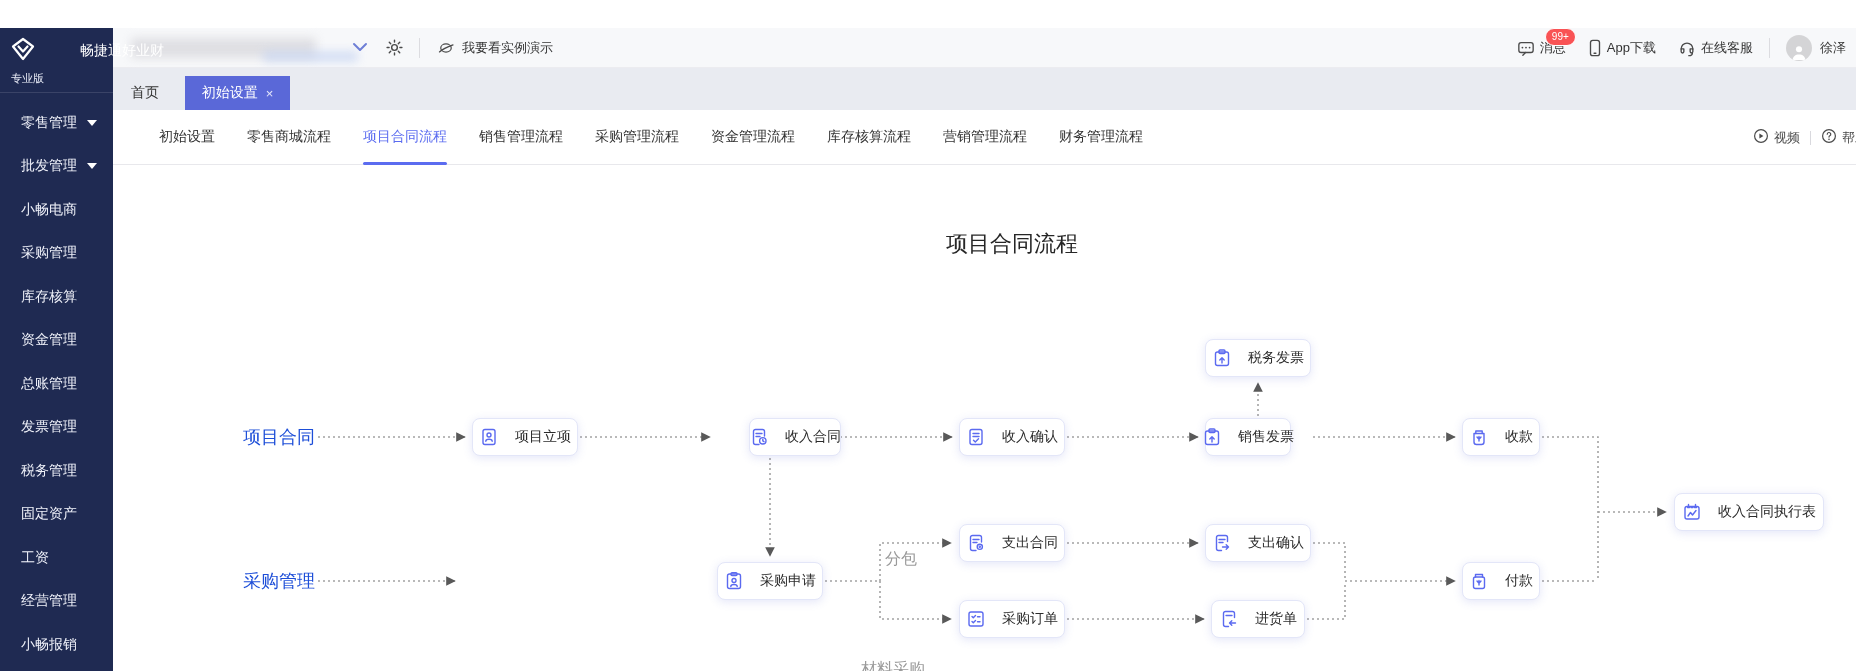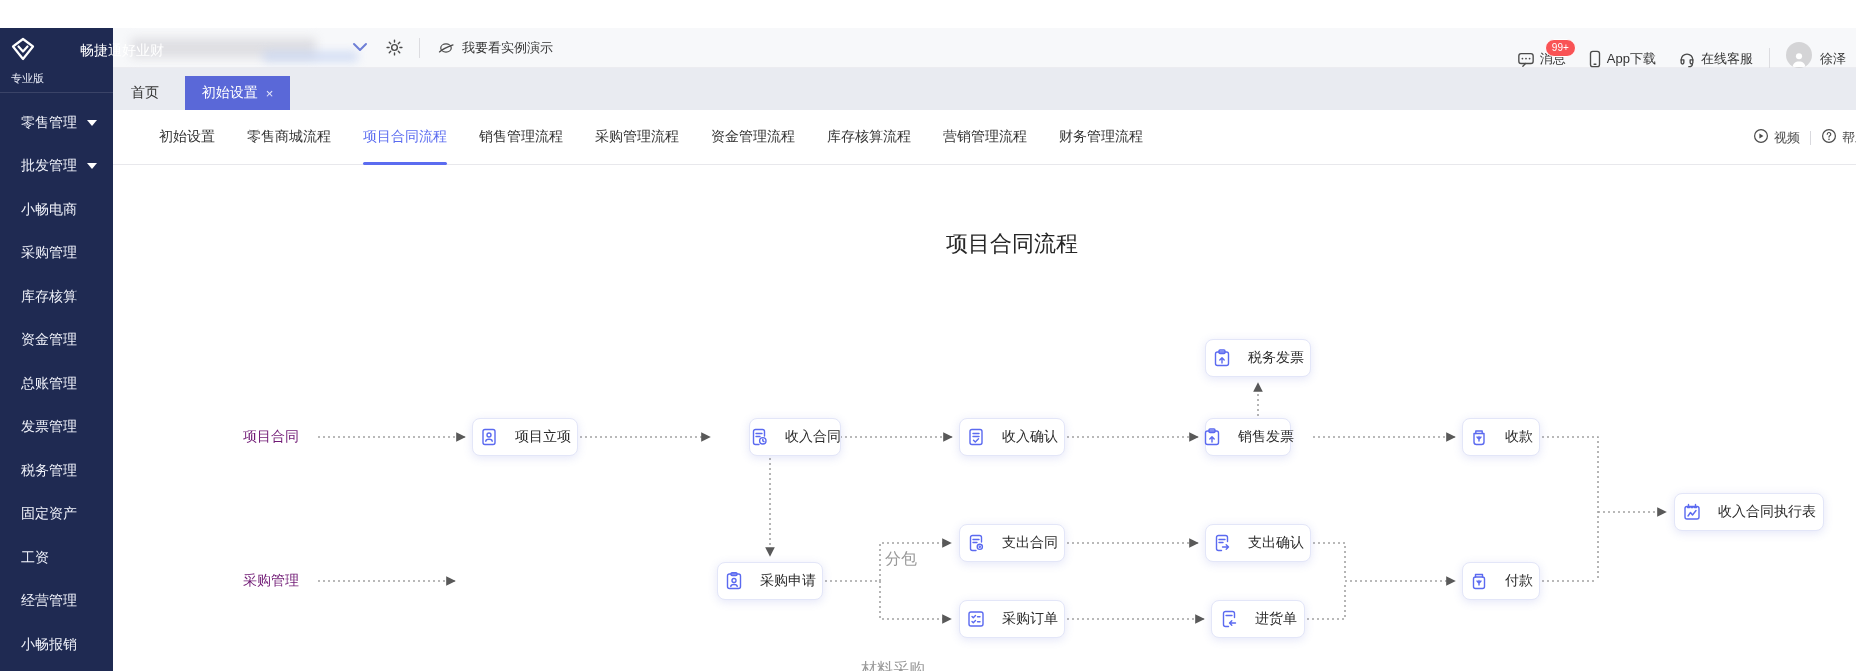--- a/index.html
+++ b/index.html
@@ -28,21 +28,21 @@
     background:#dfdfe3; border-radius:3px; filter:blur(5px); }
   .blur-box2 { position:absolute; left:150px; top:23px; width:95px; height:11px;
     background:#c6d4f2; border-radius:3px; filter:blur(5px); opacity:.7; }
   .hdr-ic { display:inline-flex; align-items:center; justify-content:center; cursor:pointer; }
   .chevron { position:absolute; left:238px; top:12px; }
   .gear { position:absolute; left:272px; top:10px; }
   .hdr-div1 { position:absolute; left:306px; top:10px; width:1px; height:20px; background:#dcdce0; }
   .demo { position:absolute; left:324px; top:0; height:40px; display:flex; align-items:center;
     gap:7px; font-size:13px; color:#333; cursor:pointer;justify-content:flex-end; }
   .hdr-right { position:absolute; right:10px; top:0; height:40px; display:flex;
-    align-items:flex-end; font-size:13px; color:#333; }
+    align-items:center; font-size:13px; color:#333; }
   .hdr-item { display:flex; align-items:center; gap:5px; cursor:pointer; position:relative; }
   .badge { position:absolute; top:-11px; left:28px; background:#f95355; color:#fff;
     font-size:10px; line-height:1; padding:3px 6px; border-radius:9px; border:1px solid #fff;
     white-space:nowrap; }
   .hdr-gap { width:22px; }
   .hdr-div2 { width:1px; height:20px; background:#dcdce0; margin:0 16px; }
   .avatar { width:26px; height:26px; border-radius:50%; background:#d4d4d6;
     display:flex; align-items:flex-end; justify-content:center; overflow:hidden; margin-right:8px; }
   .username { color:#333; width:26px; overflow:hidden; white-space:nowrap; }
 
@@ -75,21 +75,21 @@
   .flow-title { position:absolute; left:899px; top:64px; transform:translateX(-50%);
     font-size:22px; color:#262626; font-weight:500; white-space:nowrap; }
   .edges-svg { position:absolute; left:0; top:0; }
   .fnode { position:absolute; height:38px; background:#fff; border:1px solid #e3e6f8;
     border-radius:8px; box-shadow:0 2px 10px rgba(84,98,214,0.16); display:flex;
     align-items:center; justify-content:center; gap:16px; cursor:pointer; z-index:3; }
   .fnode-label { font-size:14px; color:#2b2b2b; font-weight:500; white-space:nowrap; }
   .fnode-icon { display:inline-flex; color:#5b6af0; }
   .fnode-icon svg { stroke:currentColor; fill:none; stroke-width:1.4;
     stroke-linecap:round; stroke-linejoin:round; }
-  .row-label { position:absolute; font-size:14px; color:#701a75; white-space:nowrap;
+  .row-label { position:absolute; font-size:18px; color:#1d4ed8; white-space:nowrap;
     transform:translateY(-50%);font-family:Liberation Mono, monospace; }
   .edge-label { position:absolute; font-size:16px; color:#9a9a9a; white-space:nowrap;margin-top:32px; }
 </style>
 </head>
 <body>
 
 <div class="stage">
 
   <div class="top-strip"></div>
 

